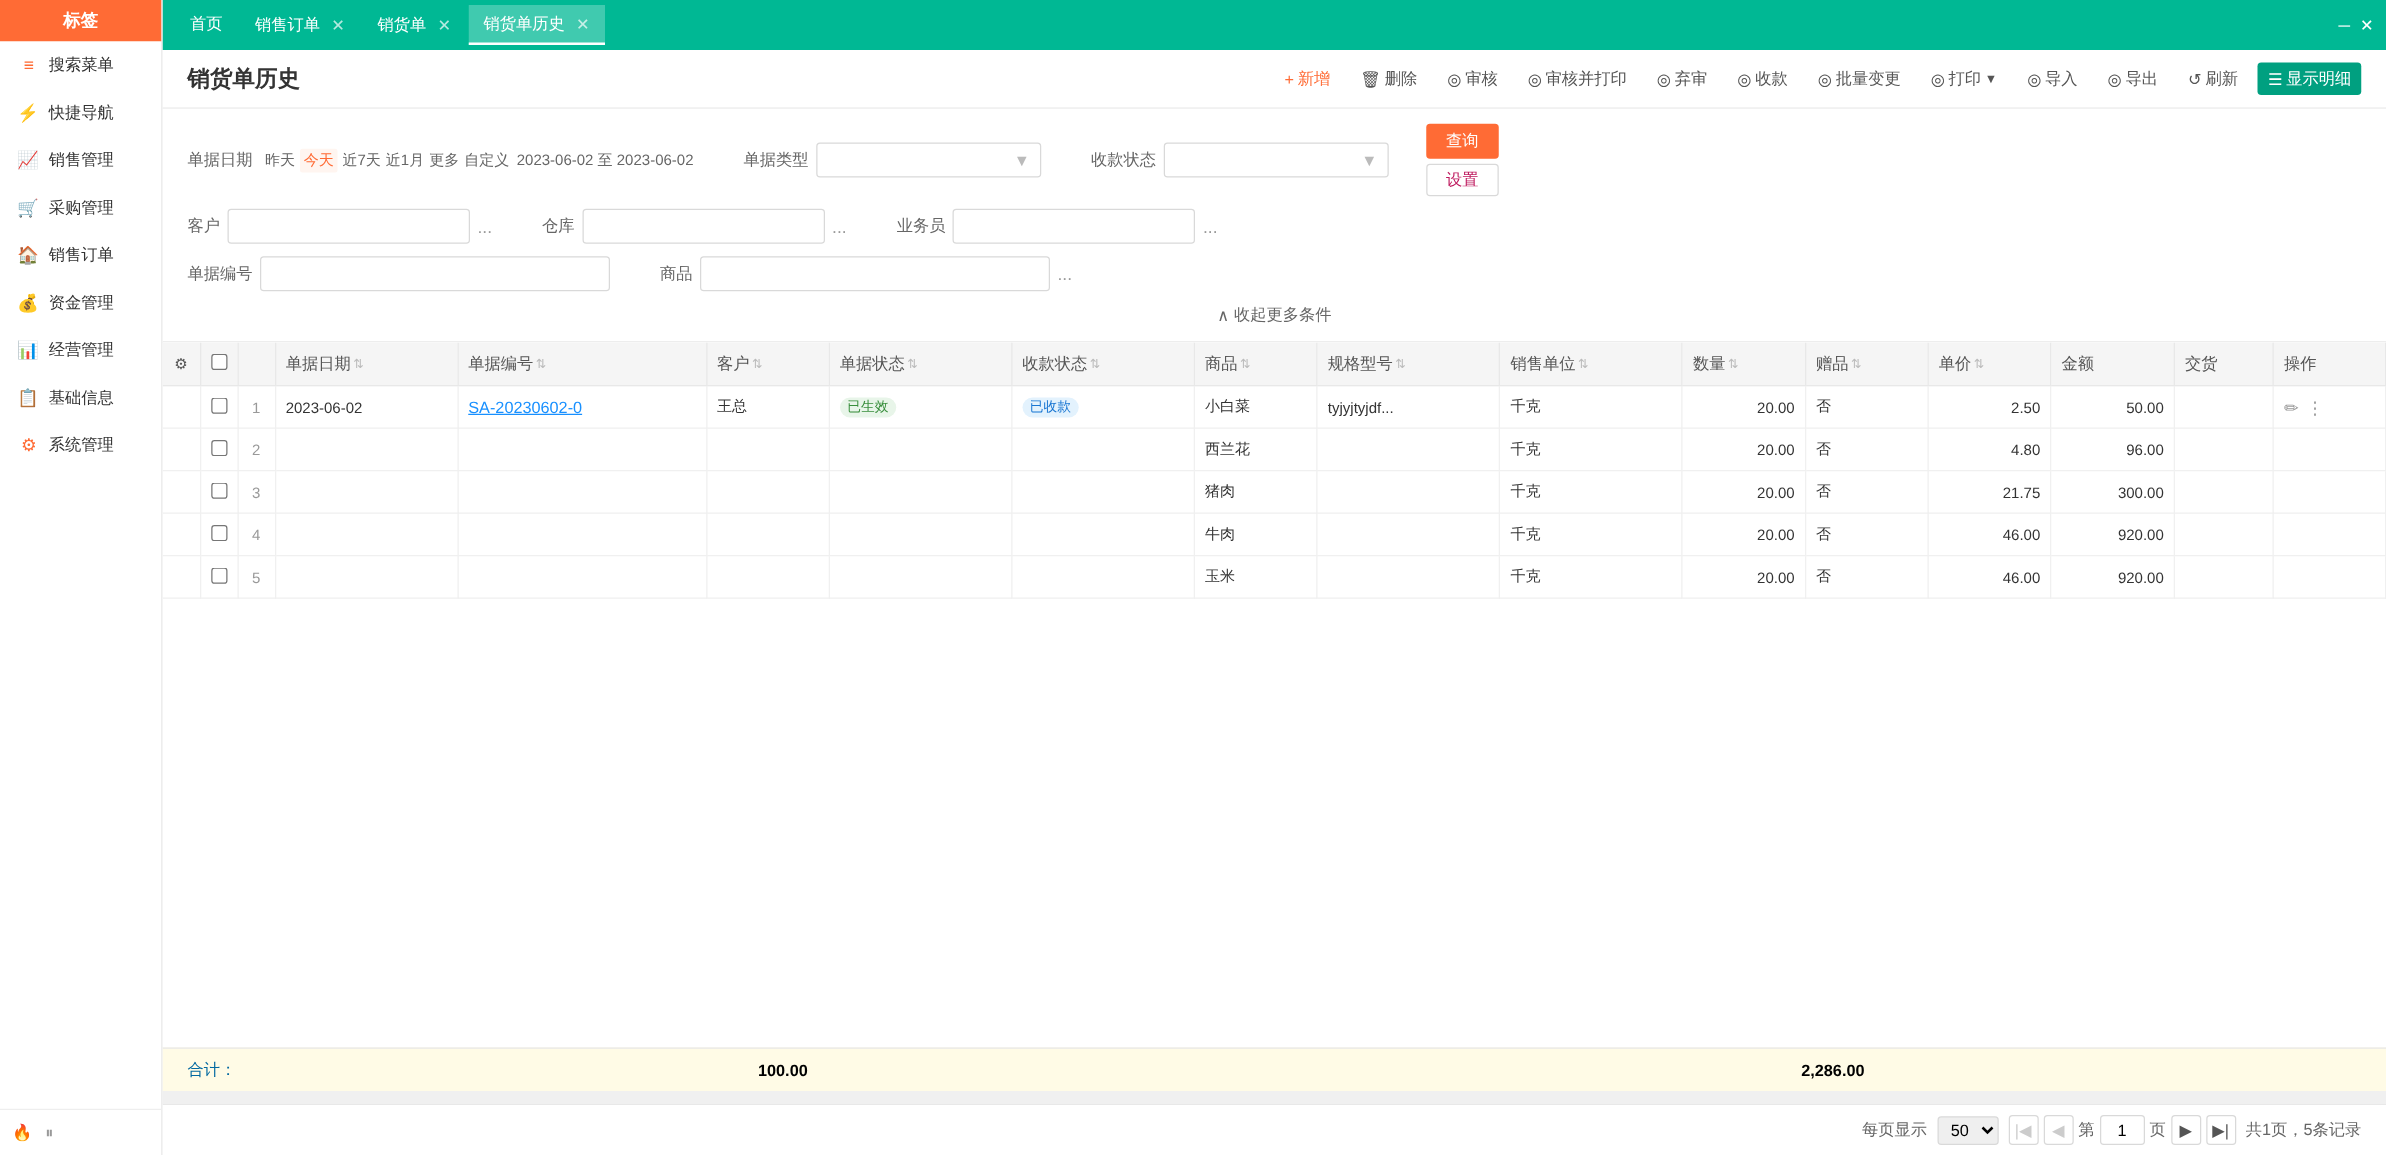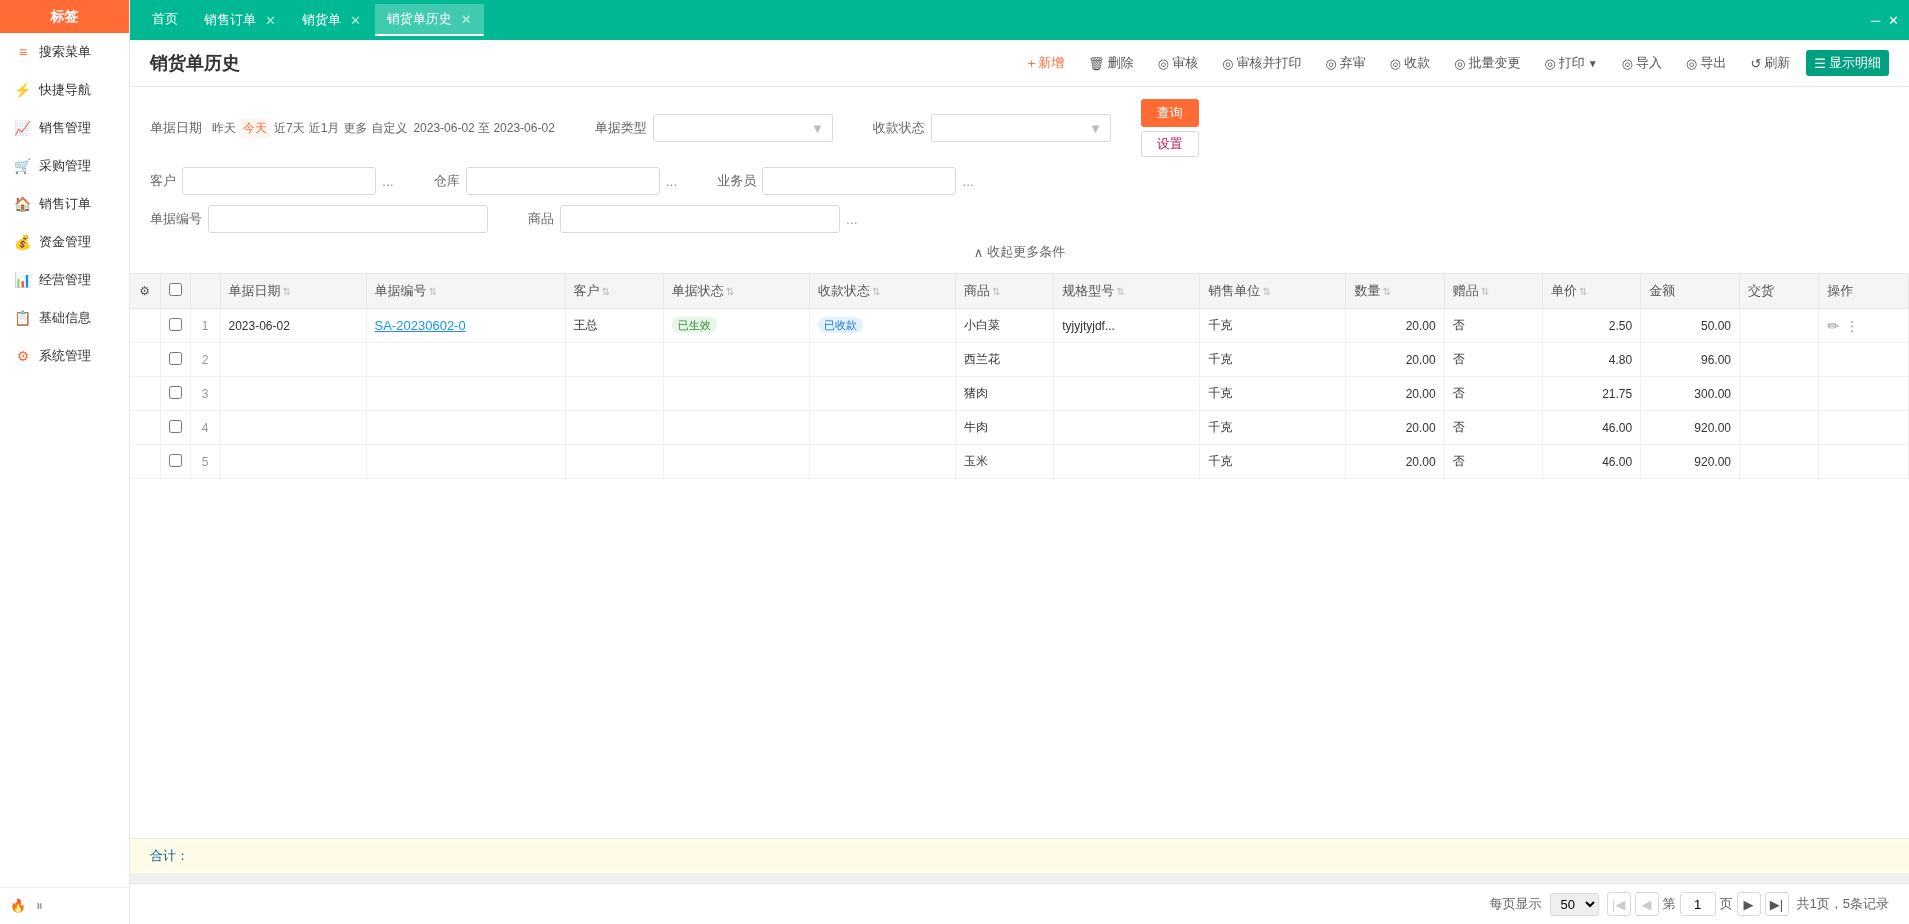--- a/index.html
+++ b/index.html
@@ -485,20 +485,24 @@
             <td style="text-align:right;">920.00</td>
             <td></td>
             <td></td>
           </tr>
         </tbody>
       </table>
     </div>
 
     <div class="table-footer">
       <span class="footer-label">合计：</span>
+      <div style="flex:1;display:flex;justify-content:space-around;align-items:center;">
+        <span style="font-weight:bold;">100.00</span>
+        <span style="font-weight:bold;">2,286.00</span>
+      </div>
     </div>
 
     <div class="scroll-bar-wrapper">
       <div class="scroll-bar-inner"></div>
     </div>
 
     <div class="pagination">
       <span class="page-size-label">每页显示</span>
       <select class="page-size-select">
         <option>50</option>

